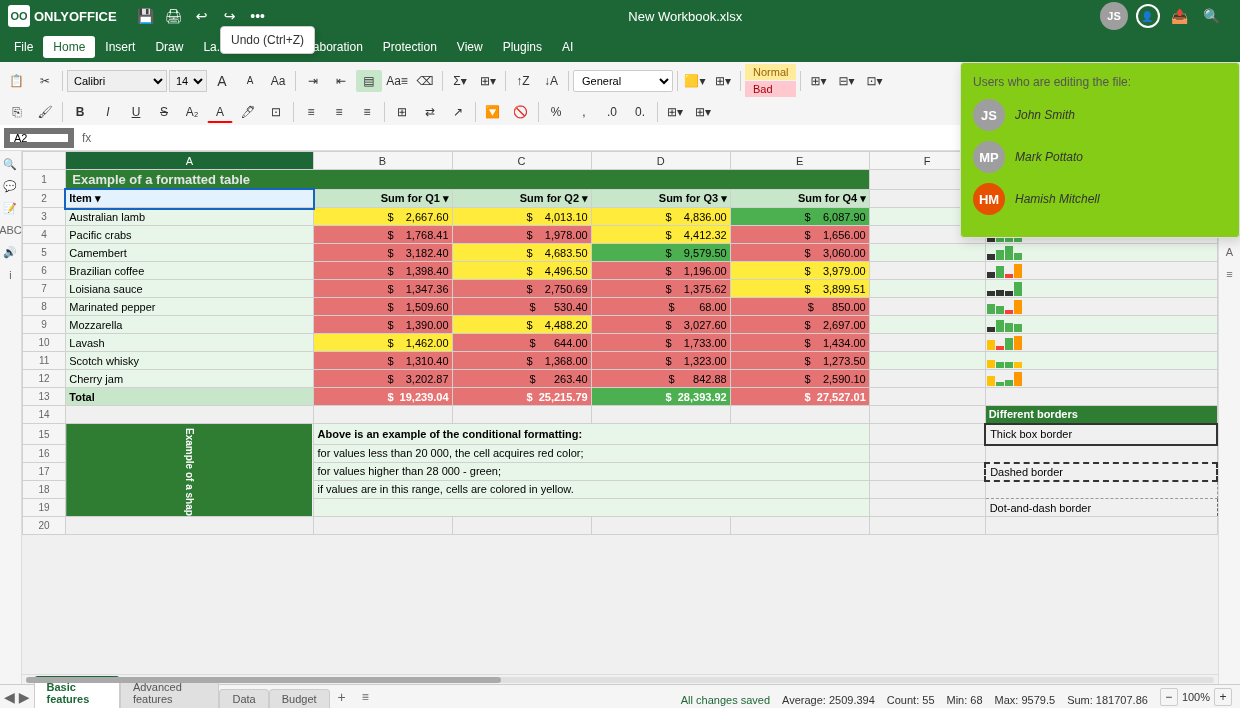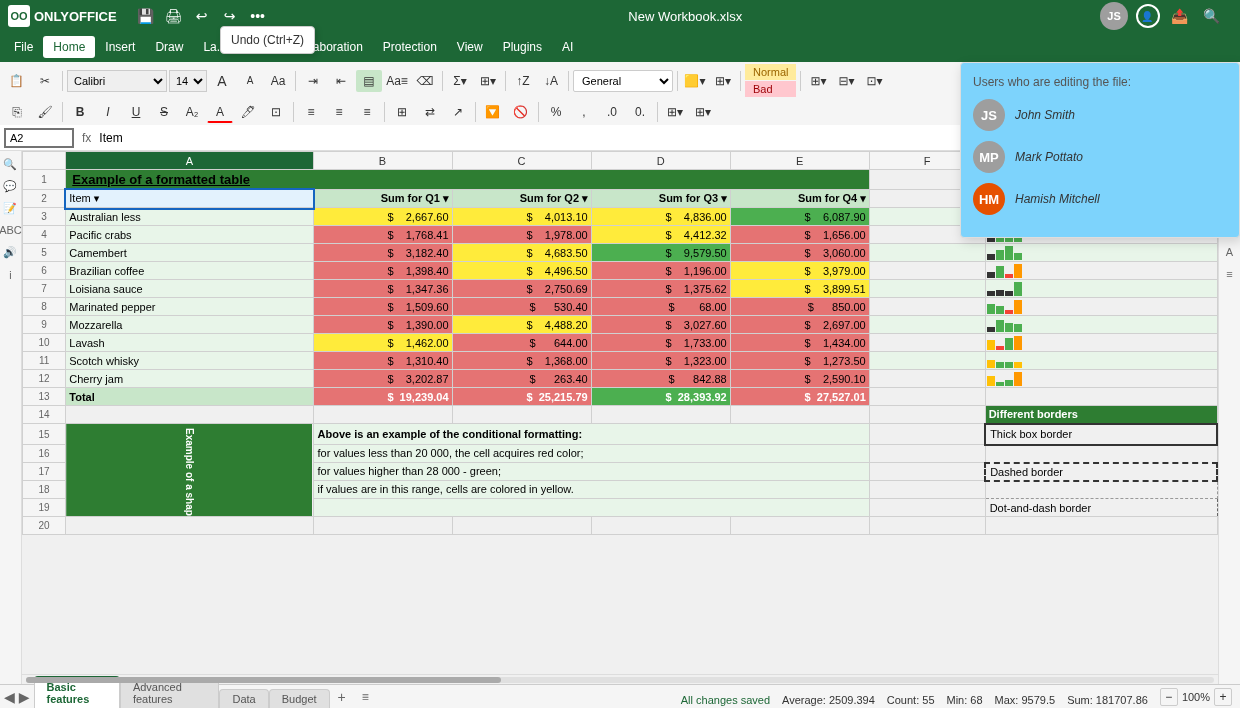--- a/index.html
+++ b/index.html
@@ -26,29 +26,29 @@
     .ribbon-separator { width: 1px; height: 20px; background: #ccc; margin: 0 2px; }
     .font-name-select { width: 100px; height: 22px; border: 1px solid #ccc; font-size: 11px; padding: 0 2px; }
     .font-size-select { width: 38px; height: 22px; border: 1px solid #ccc; font-size: 11px; padding: 0 2px; }
     .dropdown-btn { display: flex; align-items: center; height: 22px; border: 1px solid #ccc; border-radius: 2px; padding: 0 4px; cursor: pointer; font-size: 11px; background: white; }
 
     
     .cell-normal { background: #ffeb9c; color: #9c6500; padding: 2px 8px; font-size: 11px; }
     .cell-bad { background: #ffc7ce; color: #9c0006; padding: 2px 8px; font-size: 11px; }
 
     
-    #users-panel { position: absolute; top: 62px; right: 0; width: 280px; background: #7dd3fc; border: 1px solid #ddd; border-radius: 4px; padding: 12px; z-index: 200; box-shadow: 2px 4px 12px rgba(0,0,0,0.15); }
+    #users-panel { position: absolute; top: 62px; right: 0; width: 280px; background: #84cc16; border: 1px solid #ddd; border-radius: 4px; padding: 12px; z-index: 200; box-shadow: 2px 4px 12px rgba(0,0,0,0.15); }
     #users-panel .panel-title { font-size: 12px; color: #555; margin-bottom: 10px; }
     .user-row { display: flex; align-items: center; margin-bottom: 10px; gap: 10px; }
     .user-avatar { width: 32px; height: 32px; border-radius: 50%; display: flex; align-items: center; justify-content: center; font-weight: bold; font-size: 13px; color: white; flex-shrink: 0; }
     .user-name { font-size: 12px; color: #333; font-style: italic; }
 
     
     #formulabar { display: flex; align-items: center; background: white; border-bottom: 1px solid #ddd; height: 26px; padding: 0 4px; gap: 4px; }
-    #formulabar .cell-ref { width: 70px; border: 2px solid #737373; height: 20px; font-size: 11px; padding: 0 4px; }
+    #formulabar .cell-ref { width: 70px; border: 6px solid #737373; height: 20px; font-size: 11px; padding: 0 4px; }
     #formulabar .fx { color: #666; font-size: 12px; padding: 0 4px; }
     #formulabar .formula-input { flex: 1; border: none; outline: none; font-size: 12px; }
     #left-toolbar { width: 22px; background: #f5f5f5; border-right: 1px solid #ddd; display: flex; flex-direction: column; align-items: center; padding-top: 4px; gap: 4px; }
     #left-toolbar .lt-icon { width: 18px; height: 18px; display: flex; align-items: center; justify-content: center; cursor: pointer; color: #666; font-size: 11px; }
 
     
     #sheet-table { width: 100%; border-collapse: collapse; font-size: 11px; table-layout: fixed; }
     #sheet-table th, #sheet-table td { border: 1px solid #d0d0d0; padding: 1px 3px; height: 18px; white-space: nowrap; overflow: hidden; }
     #sheet-table th { background: #f5f5f5; color: #333; text-align: center; font-weight: normal; position: sticky; top: 0; }
     #sheet-table .row-num { background: #f5f5f5; text-align: center; color: #666; font-size: 10px; width: 28px; }
@@ -63,21 +63,21 @@
     .col-f { width: 75px; }
     .col-g { width: 150px; }
 
     
     .data-row-even { background: #e8f5e9; }
 
     .money-cell { text-align: right; }
     .item-cell { text-align: left; }
 
     
-    .green-header { background: #2e7d32; color: #000000; font-weight: bold; text-decoration: underline; }
+    .green-header { background: #2e7d32; color: #e5e5e5; font-weight: bold; }
     .light-green { background: #c8e6c9; }
     .pale-green { background: #e8f5e9; }
 
     
     .cf-red { background: #e57373 !important; }
     .cf-green { background: #4caf50 !important; }
     .cf-yellow { background: #ffeb3b !important; }
 
     
     .shape-cell { background: #2e7d32; color: white; text-align: center; vertical-align: middle; writing-mode: vertical-rl; transform: rotate(180deg); font-size: 11px; }
@@ -247,21 +247,20 @@
       <div class="ribbon-btn">0.</div>
       <div class="ribbon-separator"></div>
       <div class="ribbon-btn">⊞▾</div>
       <div class="ribbon-btn">⊞▾</div>
     </div>
   </div>
 
   <div id="formulabar">
     <input class="cell-ref" value="A2" style="">
     <span class="fx">fx</span>
-    <input class="formula-input" value="Item" style="">
   </div>
 
   <div id="users-panel">
     <div class="panel-title">Users who are editing the file:</div>
     <div class="user-row">
       <div class="user-avatar" style="background:#9e9e9e;">JS</div>
       <span class="user-name">John Smith</span>
     </div>
     <div class="user-row">
       <div class="user-avatar" style="background:#9e9e9e;">MP</div>
@@ -313,32 +312,32 @@
 
             <tr>
               <td class="row-num">1</td>
               <td colspan="5" class="green-header" style="font-size:13px; padding: 2px 6px;">Example of a formatted table</td>
               <td></td>
               <td class="green-header">Example of sp</td>
             </tr>
 
             <tr>
               <td class="row-num">2</td>
-              <td class="light-green selected-cell" style="font-weight:normal;">Item ▾</td>
+              <td class="light-green selected-cell" style="font-weight:bold;">Item ▾</td>
               <td class="light-green" style="font-weight:bold; text-align:right;">Sum for Q1 ▾</td>
               <td class="light-green" style="font-weight:bold; text-align:right;padding-left:45px;">Sum for Q2 ▾</td>
               <td class="light-green" style="font-weight:bold; text-align:right;">Sum for Q3 ▾</td>
               <td class="light-green" style="font-weight:bold; text-align:right;">Sum for Q4 ▾</td>
               <td></td>
               <td></td>
             </tr>
 
             <tr class="data-row-even">
               <td class="row-num">3</td>
-              <td class="pale-green item-cell">Australian less</td>
+              <td class="pale-green item-cell">Australian lamb</td>
               <td class="pale-green money-cell cf-yellow">$&nbsp;&nbsp;&nbsp;&nbsp;2,667.60</td>
               <td class="pale-green money-cell cf-yellow">$&nbsp;&nbsp;&nbsp;&nbsp;4,013.10</td>
               <td class="pale-green money-cell cf-yellow">$&nbsp;&nbsp;&nbsp;&nbsp;4,836.00</td>
               <td class="pale-green money-cell cf-green">$&nbsp;&nbsp;&nbsp;&nbsp;6,087.90</td>
               <td></td>
               <td style="padding:1px;">
                 <div class="sparkbars">
                   <div class="sb" style="height:8px;background:#333;"></div>
                   <div class="sb" style="height:12px;background:#4caf50;"></div>
                   <div class="sb" style="height:14px;background:#4caf50;"></div>

